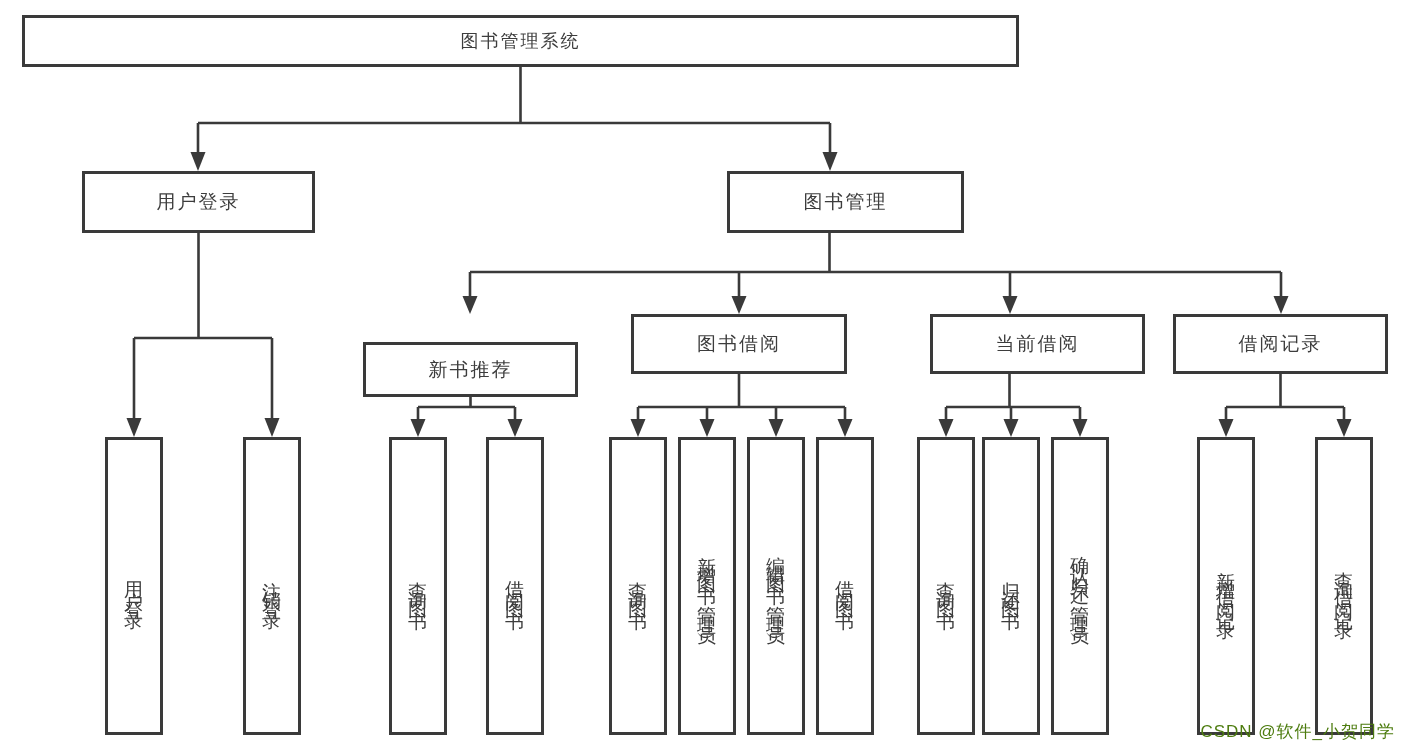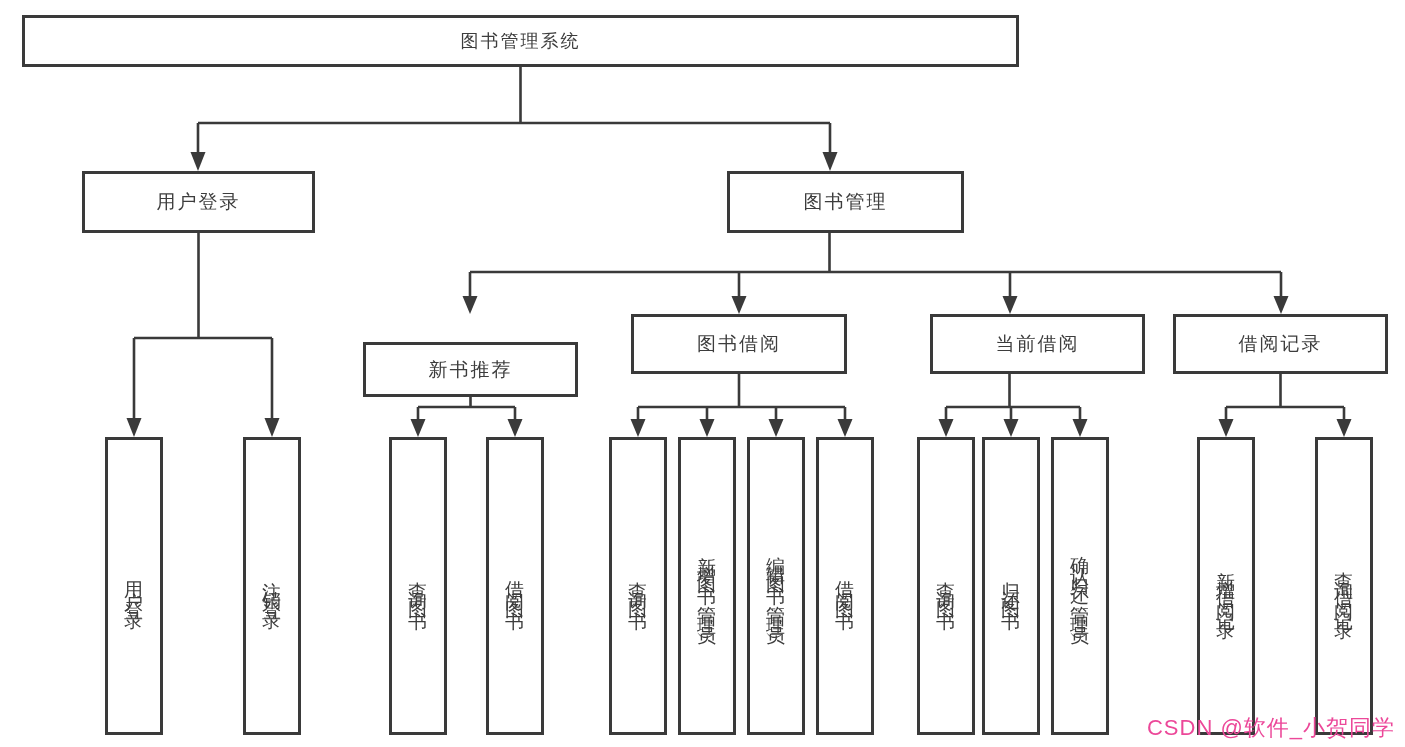--- a/index.html
+++ b/index.html
@@ -79,22 +79,22 @@
   .leaf-9  { left: 917px;  }
   .leaf-10 { left: 982px;  }
   .leaf-11 { left: 1051px; }
   .leaf-12 { left: 1197px; }
   .leaf-13 { left: 1315px; }
 
   .watermark {
     position: absolute;
     right: 10px;
     bottom: 4px;
-    font-size: 22px;
-    color: #ec4899;
+    font-size: 17px;
+    color: #4d7c0f;
     letter-spacing: 1px;
     z-index: 5;
     white-space: nowrap;
   }
 </style>
 </head>
 <body>
 
 <div class="canvas">
 

